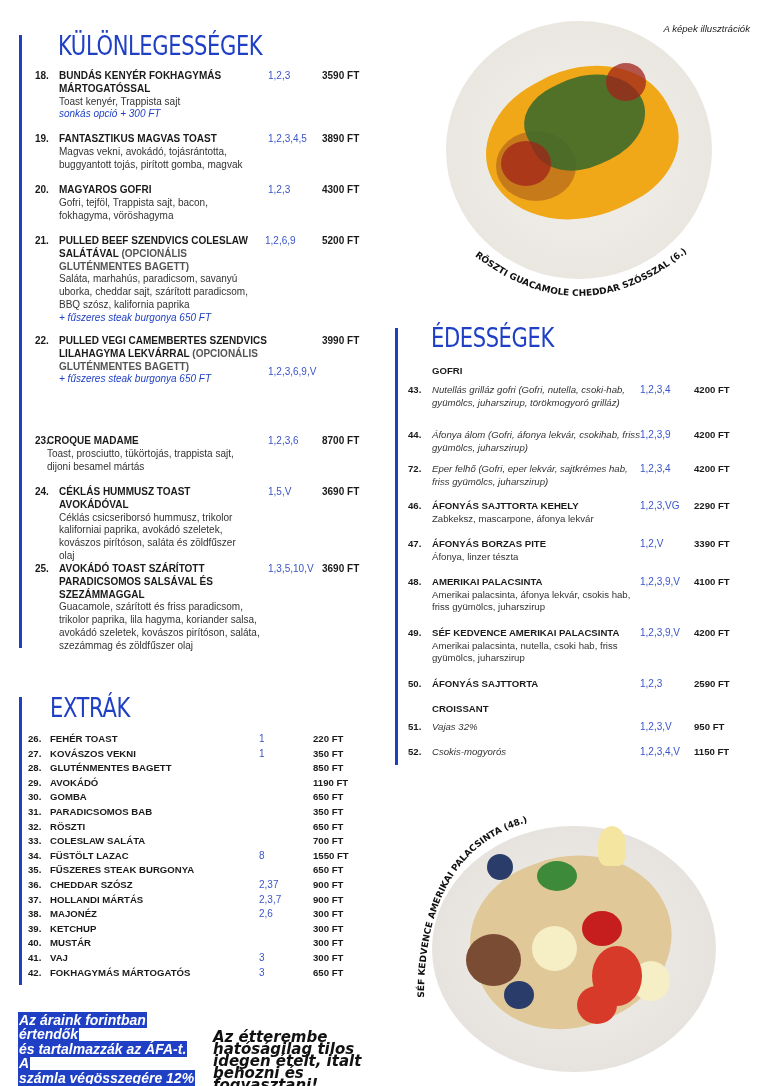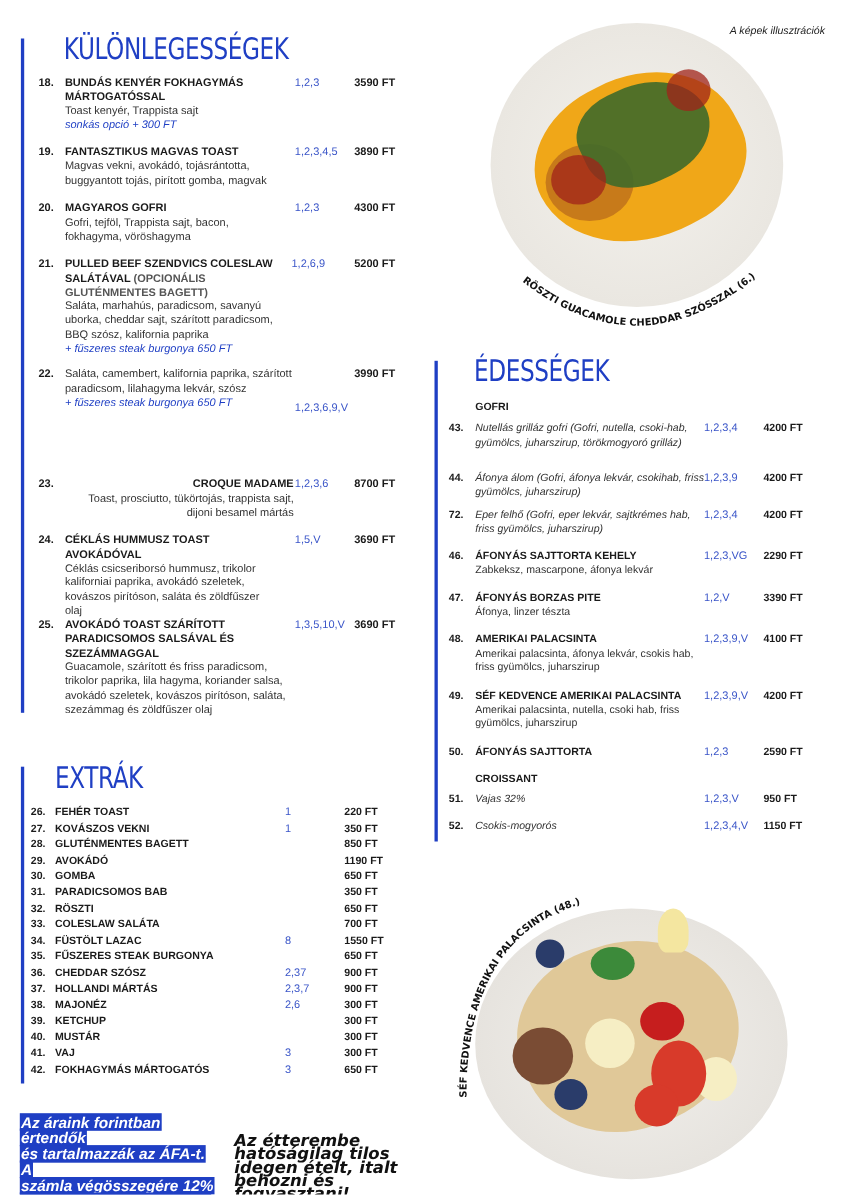--- a/index.html
+++ b/index.html
@@ -104,30 +104,30 @@
     <div class="desc">Saláta, marhahús, paradicsom, savanyú uborka, cheddar sajt, szárított paradicsom, BBQ szósz, kalifornia paprika</div>
     <div class="extra">+ fűszeres steak burgonya 650 FT</div>
   </div>
   <span class="allergen" style="left:230px;">1,2,6,9</span>
   <span class="price" style="left:287px;">5200 FT</span>
 </div>
 
 <div class="item" style="left:35px; top:335px; width:330px;">
   <span class="num">22.</span>
   <div class="body" style="left:24px; width:208px;">
-    <div class="desc">Saláta, camembert, kalifornia paprika, szárított paradicsom, lilahagyma lekvár, szósz</div>
+    <div class="name"><span>PULLED VEGI CAMEMBERTES SZENDVICS LILAHAGYMA LEKVÁRRAL</span> <span class="opt">(OPCIONÁLIS GLUTÉNMENTES BAGETT)</span></div>
     <div class="extra">+ fűszeres steak burgonya 650 FT</div>
   </div>
   <span class="allergen" style="left:233px;margin-top:31px;">1,2,3,6,9,V</span>
   <span class="price" style="left:287px;">3990 FT</span>
 </div>
 
 <div class="item" style="left:35px; top:435px; width:330px;">
   <span class="num">23.</span>
-  <div class="body" style="left:24px; width:208px;text-align:right;">
+  <div class="body" style="left:12px; width:208px;">
     <div class="name">CROQUE MADAME</div>
     <div class="desc">Toast, prosciutto, tükörtojás, trappista sajt, dijoni besamel mártás</div>
   </div>
   <span class="allergen" style="left:233px;">1,2,3,6</span>
   <span class="price" style="left:287px;">8700 FT</span>
 </div>
 
 <div class="item" style="left:35px; top:486px; width:330px;">
   <span class="num">24.</span>
   <div class="body" style="left:24px; width:195px;">

